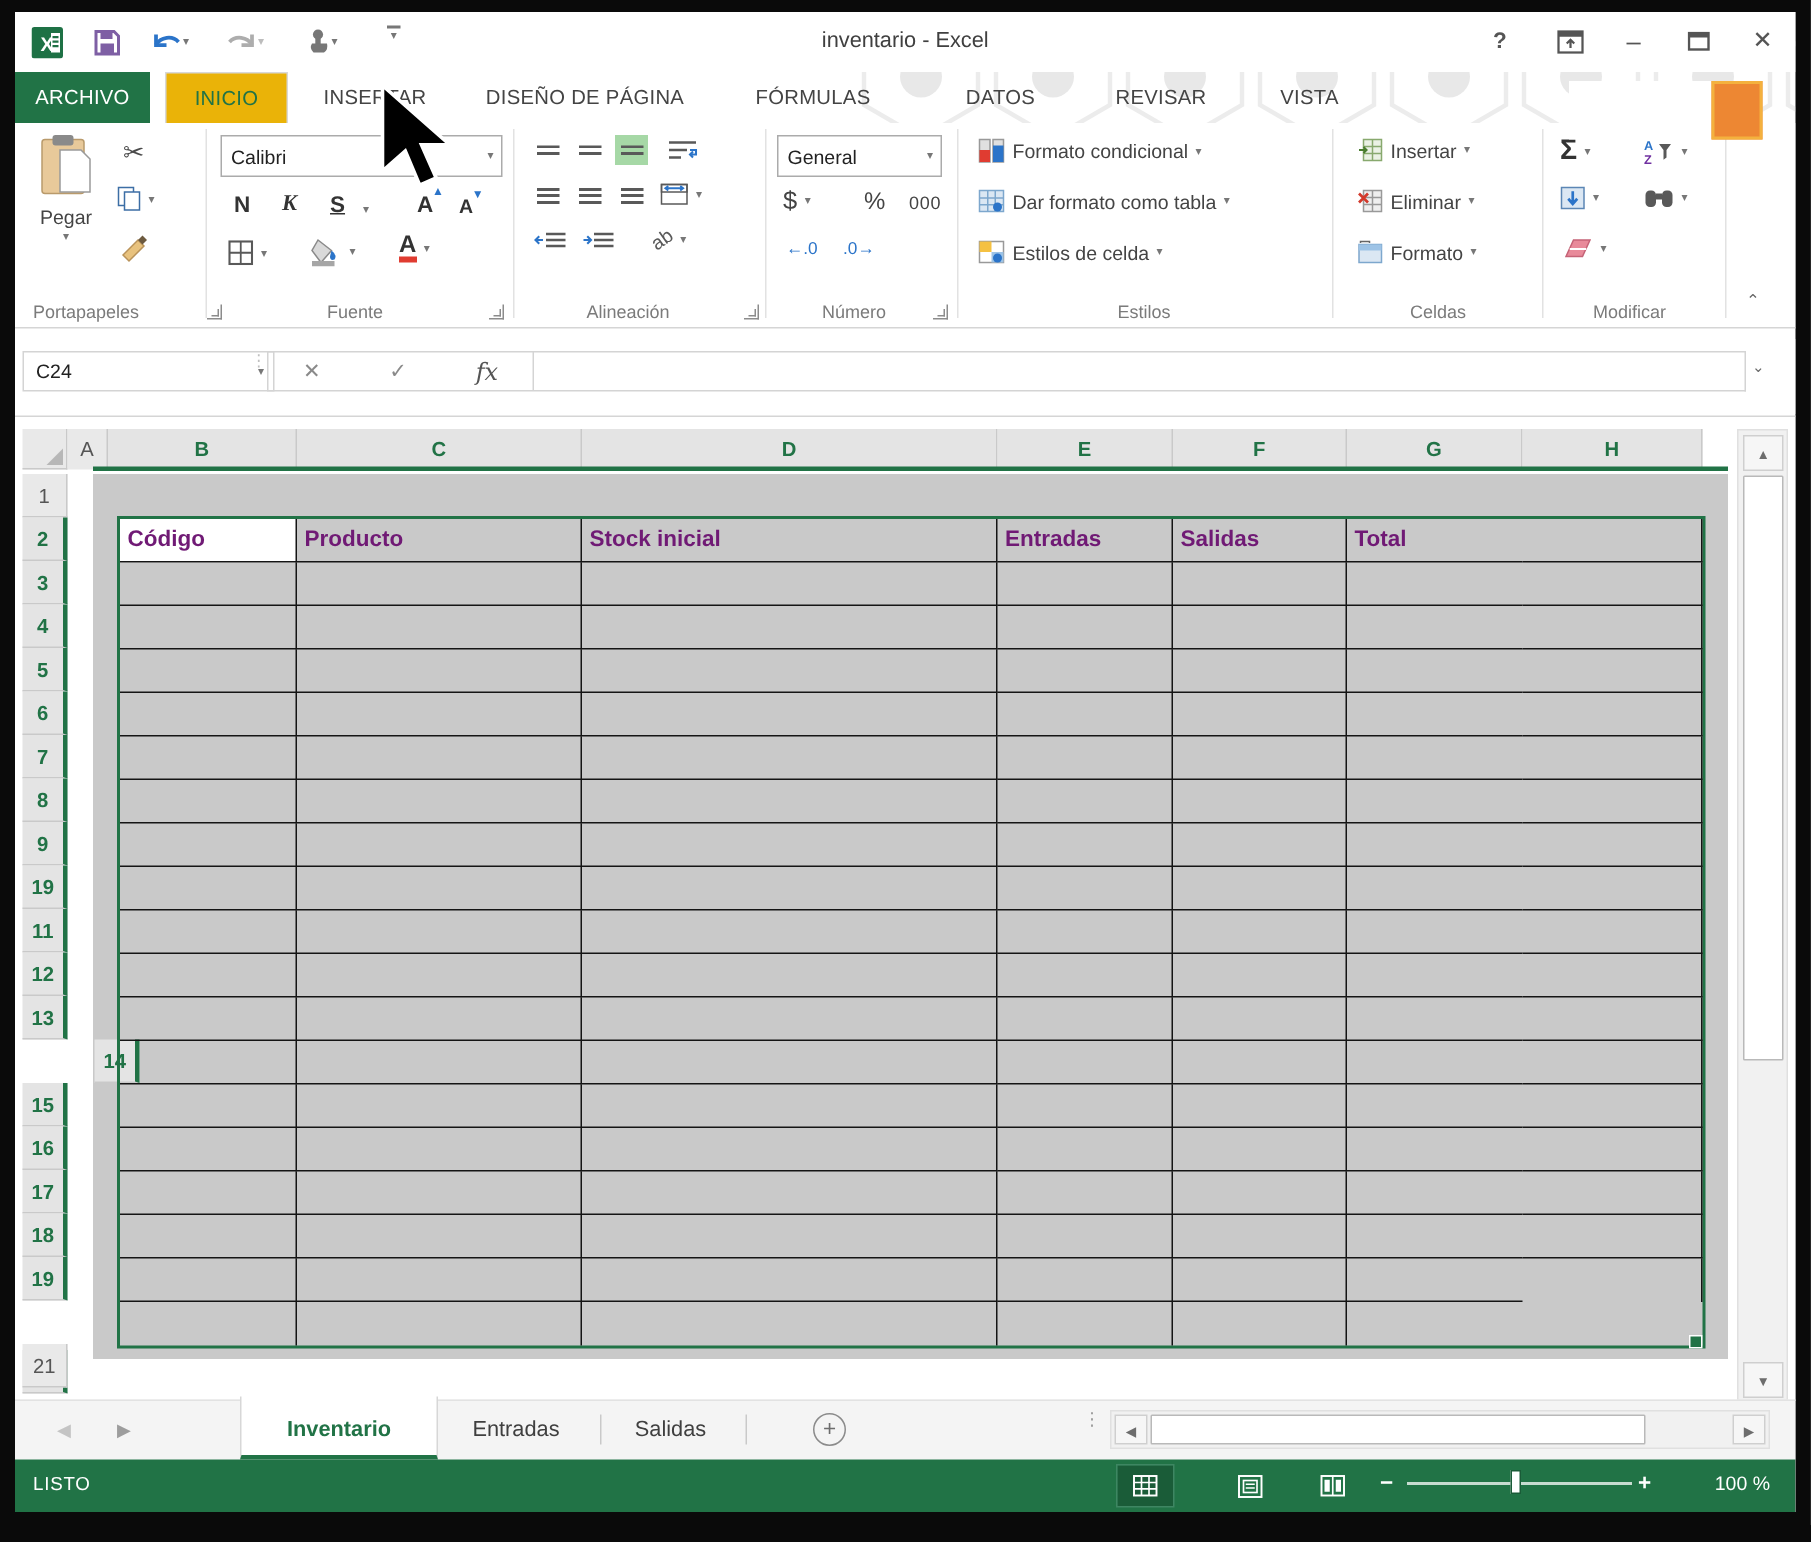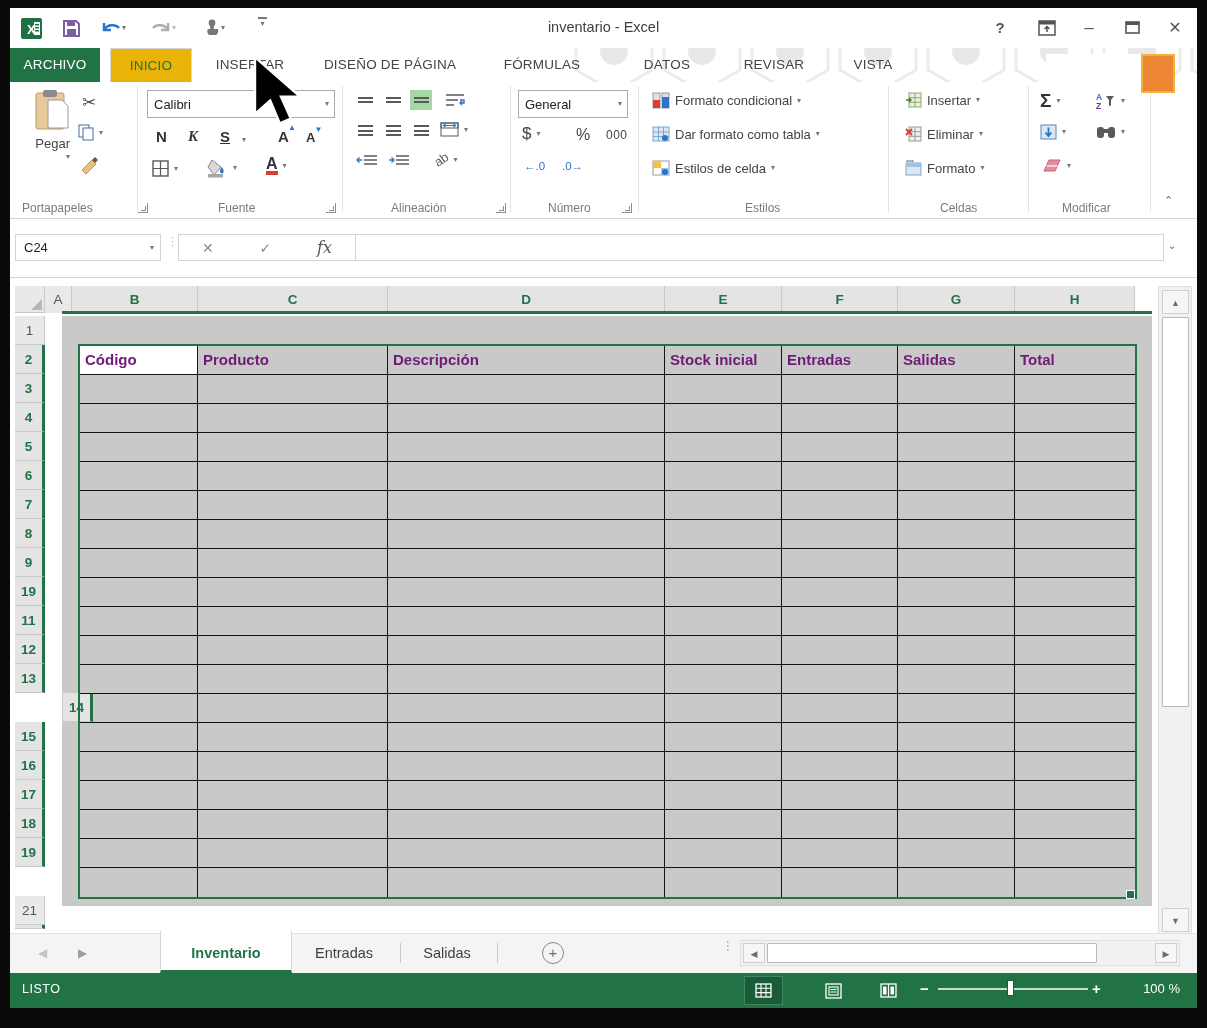--- a/index.html
+++ b/index.html
@@ -36,21 +36,21 @@
   .combo .cv{flex:1;padding-left:6px;}
   .combo .caret{padding-right:5px;}
   .lines{display:inline-block;width:15px;height:11px;background:repeating-linear-gradient(to bottom,#595959 0 2px,transparent 2px 4.5px);}
   .alnbtn{position:absolute;width:22px;height:20px;display:flex;align-items:center;justify-content:center;}
   .alnbtn.on{background:#a6d8a6;}
   .bigletter{font-weight:bold;font-size:15px;color:#333;}
   .rib-item{position:absolute;display:flex;align-items:center;gap:5px;font-size:13px;color:#444;white-space:nowrap;justify-content:center;}
 
   
   #fbar{left:0;top:218px;width:100%;height:50px;background:#fff;}
-  #namebox{left:5px;top:8px;width:146px;height:27px;border:1px solid #d4d4d4;display:flex;align-items:center;font-size:13px;color:#222;box-sizing:border-box;}
+  #namebox{left:5px;top:8px;width:168px;height:27px;border:1px solid #d4d4d4;display:flex;align-items:center;font-size:13px;color:#222;box-sizing:border-box;}
   #fxbox{left:168px;top:8px;width:178px;height:27px;border:1px solid #d4d4d4;display:flex;align-items:center;justify-content:space-around;box-sizing:border-box;color:#8a8a8a;}
   #finput{left:346px;top:8px;width:808px;height:27px;border:1px solid #d4d4d4;border-left:none;font-size:13px;box-sizing:border-box;background:#fff;}
   #fexpand{left:1158px;top:14px;color:#666;font-size:10px;}
 
   
   #grid{left:0;top:269px;width:100%;height:656px;background:#fff;border-top:1px solid #d5d5d5;}
   #corner{left:5px;top:8px;width:30px;height:27px;background:#e9e9e9;border-right:1px solid #c9c9c9;border-bottom:1px solid #c9c9c9;box-sizing:border-box;}
   #corner:after{content:"";position:absolute;right:2px;bottom:2px;border-left:11px solid transparent;border-bottom:11px solid #b7b7b7;}
   .colh{position:absolute;top:8px;height:27px;background:#e9e9e9;border-right:1px solid #c9c9c9;box-sizing:border-box;text-align:center;line-height:27px;font-size:13.5px;color:#555;}
   .colh.sel{color:var(--green);font-weight:bold;background:#e4e4e4;}
@@ -188,21 +188,21 @@
 
   <div id="ribbon" class="abs">
     <div class="gsep" style="left:127px;"></div>
     <div class="gsep" style="left:332px;"></div>
     <div class="gsep" style="left:500px;"></div>
     <div class="gsep" style="left:628px;"></div>
     <div class="gsep" style="left:878px;"></div>
     <div class="gsep" style="left:1018px;"></div>
     <div class="gsep" style="left:1140px;"></div>
 
-    <div class="abs" style="left:8px;top:6px;width:52px;height:106px;text-align:right;">
+    <div class="abs" style="left:8px;top:6px;width:52px;height:106px;text-align:center;">
       <svg width="36" height="44">
             <rect x="2" y="5" width="28" height="36" rx="2" fill="#e8c99a" stroke="#b99a6b"></rect>
             <rect x="9" y="2" width="14" height="7" rx="2" fill="#8a8a8a"></rect>
             <path d="M14 12 h14 l6 6 v22 h-20 z" fill="#fff" stroke="#9a9a9a"></path>
           </svg>
       <div class="btxt">Pegar</div>
       <div class="caret" style="margin-top:2px;">▾</div>
     </div>
     <div class="abs" style="left:72px;top:10px;font-size:17px;color:#4a4a4a;"><span>✂</span></div>
     <div class="rib-item" style="left:68px;top:42px;">
@@ -466,21 +466,20 @@
           <div class="abs rowh sel" style="top: 473px; height: 29px; line-height: 29px;">16</div>
           <div class="abs rowh sel" style="top: 502px; height: 29px; line-height: 29px;">17</div>
           <div class="abs rowh sel" style="top: 531px; height: 29px; line-height: 29px;">18</div>
           <div class="abs rowh sel" style="top: 560px; height: 29px; line-height: 29px;">19</div>
           <div class="abs rowh sel" style="top: 622px; height: 29px; line-height: 29px;">20</div>
           <div class="abs rowh" style="top: 618px; height: 29px; line-height: 29px;">21</div>
         </div>
     <div id="xltable" class="abs" style="grid-template-columns: 118px 190px 277px 117px 116px 117px 120px; grid-template-rows: repeat(19, 29px);">
           <div class="tcell thead activecell">Código</div>
           <div class="tcell thead">Producto</div>
-          <div class="tcell thead">Descripción</div>
           <div class="tcell thead">Stock inicial</div>
           <div class="tcell thead">Entradas</div>
           <div class="tcell thead">Salidas</div>
           <div class="tcell thead lastc">Total</div>
           <div class="tcell"></div>
           <div class="tcell"></div>
           <div class="tcell"></div>
           <div class="tcell"></div>
           <div class="tcell"></div>
           <div class="tcell"></div>

